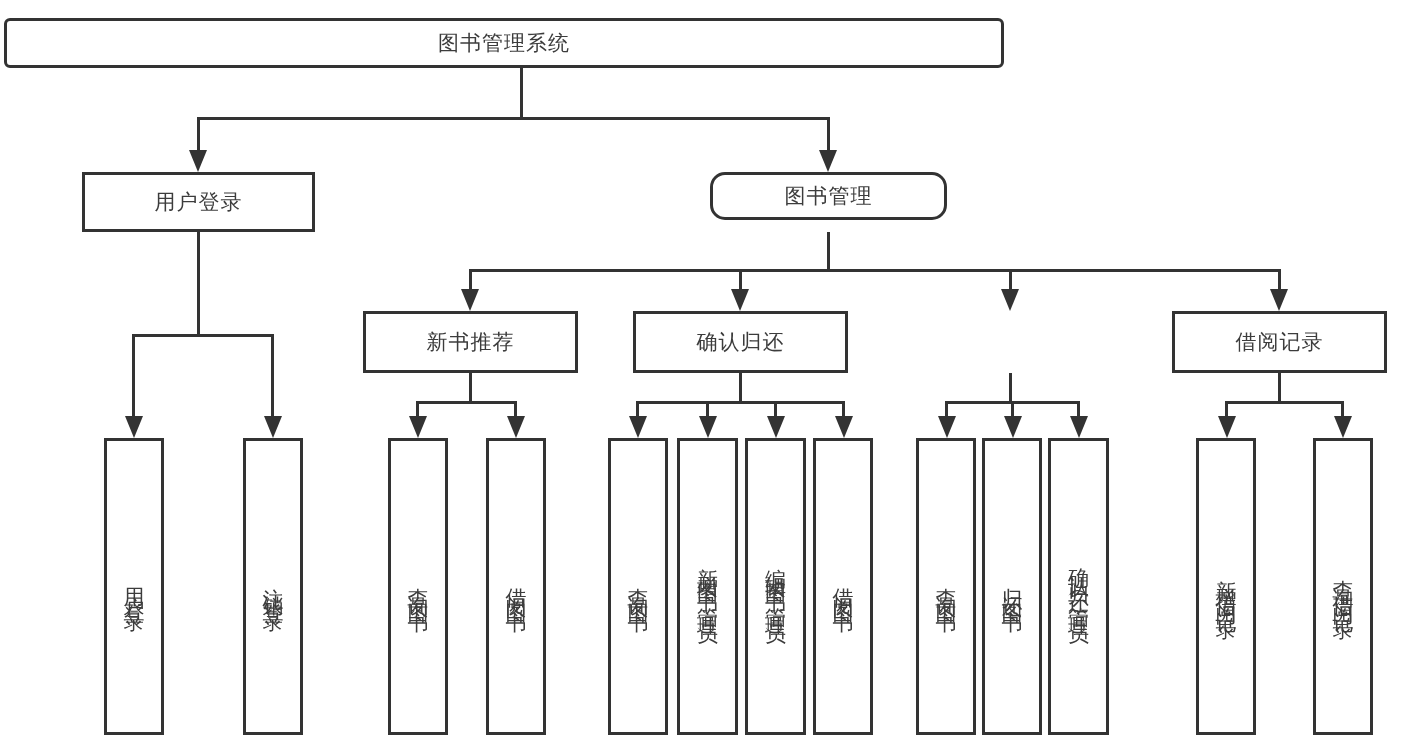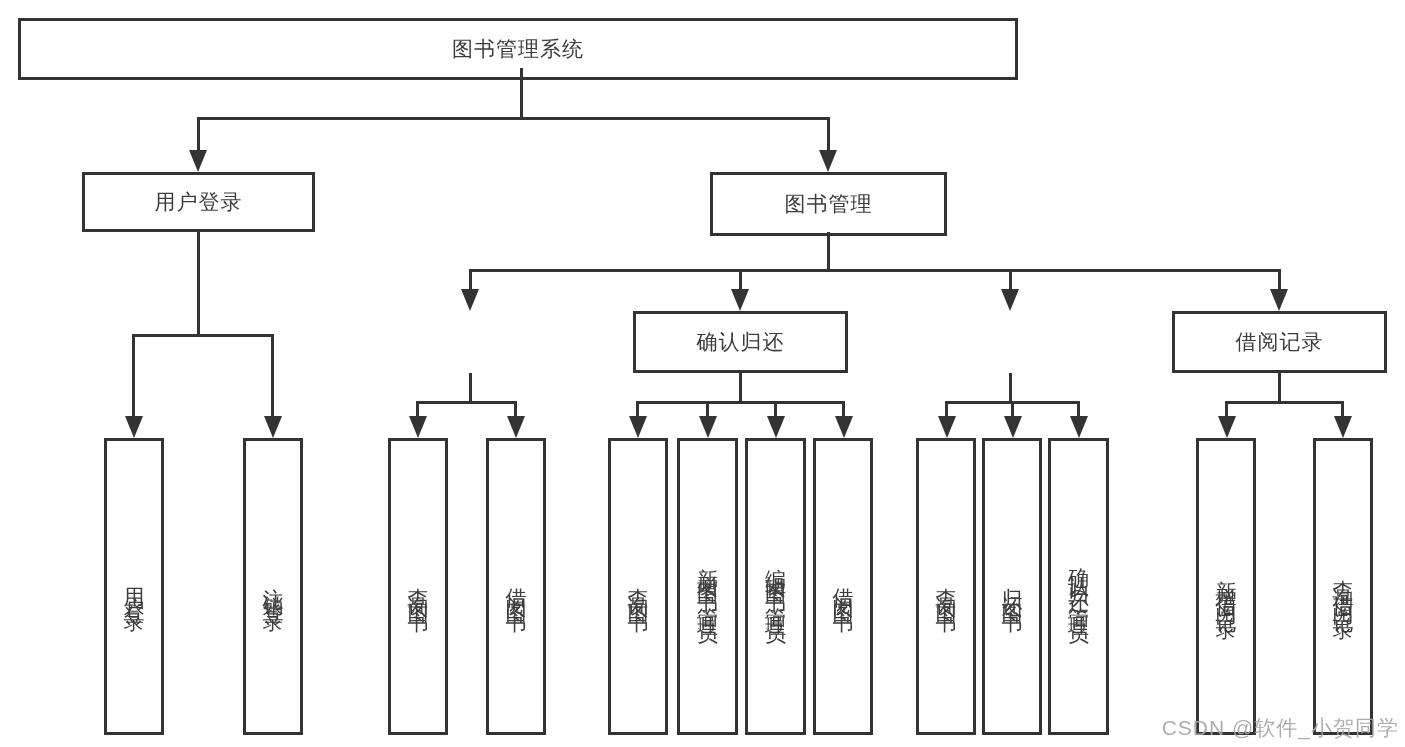--- a/index.html
+++ b/index.html
@@ -54,35 +54,35 @@
     color: rgba(166,166,166,0.92);
     letter-spacing: 1px;
     white-space: nowrap;
   }
 </style>
 </head>
 <body>
 
 <div class="canvas">
 
-  <div class="box" style="left:18px; top:18px; width:1000px; height:62px;">
+  <div class="box" style="left:4px; top:18px; width:1000px; height:50px;border-radius:6px;">
     <span class="lbl">图书管理系统</span>
   </div>
 
   <div class="line" style="left:520px; top:68px; width:3px; height:52px;"></div>
   <div class="line" style="left:197px; top:117px; width:633px; height:3px;"></div>
   <div class="line" style="left:197px; top:117px; width:3px; height:37px;"></div>
   <div class="arrow" style="left:189px; top:150px;"></div>
   <div class="line" style="left:827px; top:117px; width:3px; height:37px;"></div>
   <div class="arrow" style="left:819px; top:150px;"></div>
 
   <div class="box" style="left:82px; top:172px; width:233px; height:60px;">
     <span class="lbl">用户登录</span>
   </div>
-  <div class="box" style="left:710px; top:172px; width:237px; height:64px;">
+  <div class="box" style="left:710px; top:172px; width:237px; height:48px;border-radius:15px;">
     <span class="lbl">图书管理</span>
   </div>
 
   <div class="line" style="left:197px; top:232px; width:3px; height:104px;"></div>
   <div class="line" style="left:132px; top:334px; width:142px; height:3px;"></div>
   <div class="line" style="left:132px; top:334px; width:3px; height:82px;"></div>
   <div class="arrow" style="left:125px; top:416px;"></div>
   <div class="line" style="left:271px; top:334px; width:3px; height:82px;"></div>
   <div class="arrow" style="left:264px; top:416px;"></div>
 
@@ -90,20 +90,23 @@
   <div class="line" style="left:469px; top:269px; width:812px; height:3px;"></div>
   <div class="line" style="left:469px; top:269px; width:3px; height:20px;"></div>
   <div class="arrow" style="left:461px; top:289px;"></div>
   <div class="line" style="left:739px; top:269px; width:3px; height:20px;"></div>
   <div class="arrow" style="left:731px; top:289px;"></div>
   <div class="line" style="left:1009px; top:269px; width:3px; height:20px;"></div>
   <div class="arrow" style="left:1001px; top:289px;"></div>
   <div class="line" style="left:1278px; top:269px; width:3px; height:20px;"></div>
   <div class="arrow" style="left:1270px; top:289px;"></div>
 
+  <div class="box" style="left:363px; top:311px; width:215px; height:62px;">
+    <span class="lbl">新书推荐</span>
+  </div>
   <div class="box" style="left:633px; top:311px; width:215px; height:62px;">
     <span class="lbl">确认归还</span>
   </div>
   <div class="box" style="left:1172px; top:311px; width:215px; height:62px;">
     <span class="lbl">借阅记录</span>
   </div>
 
   <div class="line" style="left:469px; top:373px; width:3px; height:31px;"></div>
   <div class="line" style="left:416px; top:401px; width:101px; height:3px;"></div>
   <div class="line" style="left:416px; top:401px; width:3px; height:15px;"></div>
@@ -175,15 +178,14 @@
     <span class="lbl">确认归还（管理员）</span>
   </div>
 
   <div class="box vbox" style="left:1196px; top:438px; width:60px; height:297px;">
     <span class="lbl">新增借阅记录</span>
   </div>
   <div class="box vbox" style="left:1313px; top:438px; width:60px; height:297px;">
     <span class="lbl">查询借阅记录</span>
   </div>
 
-  <div class="watermark">CSDN @软件_小贺同学</div>
 
 </div>
 
 </body></html>

